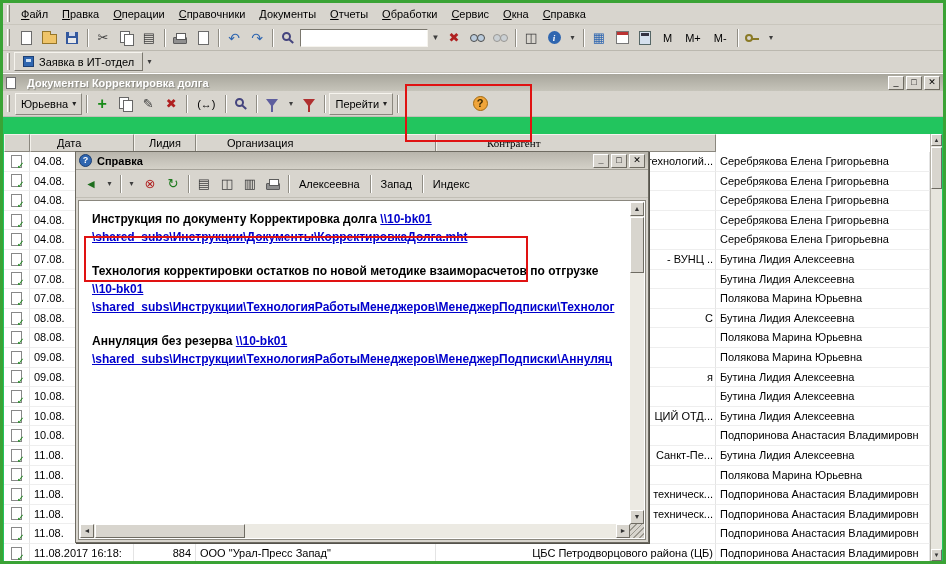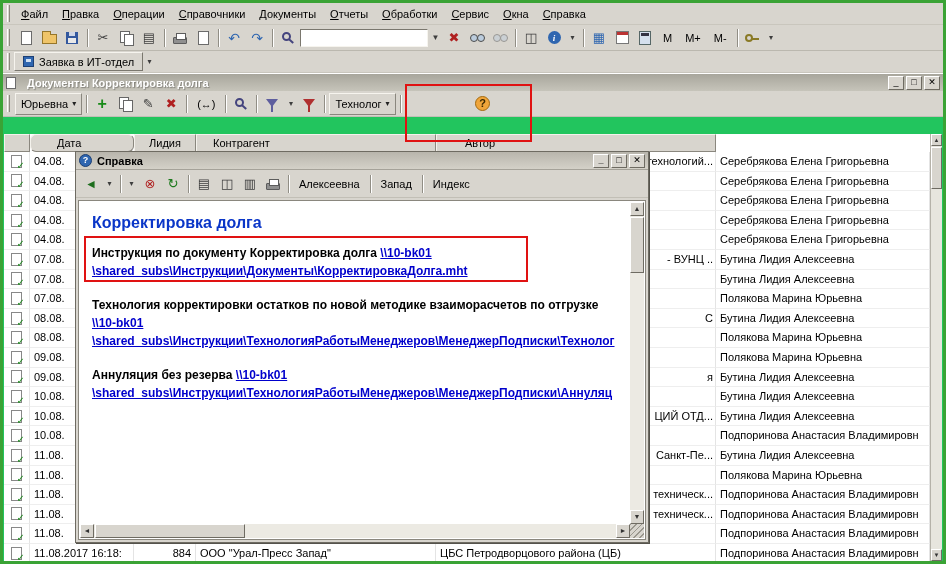--- a/index.html
+++ b/index.html
@@ -79,27 +79,27 @@
   .doc-titlebar{position:absolute;top:70px;left:0;right:0;height:18px;background:linear-gradient(#a8a69c,#c6c4ba);display:flex;align-items:center;padding:0 3px;border-top:1px solid #fff;}
   .doc-title{color:#fff;font-weight:bold;margin-left:11px;text-shadow:1px 1px 1px rgba(0,0,0,.3);text-align:right;}
   .winbtns{margin-left:auto;display:flex;gap:2px;}
   .winbtn{width:16px;height:14px;background:#d8d5ce;border:1px solid;border-color:#fff #6e6b62 #6e6b62 #fff;font-size:9px;display:flex;align-items:center;justify-content:center;line-height:1;}
   #doc-toolbar{top:88px;left:0;right:0;height:26px;border-bottom:1px solid #c2bfb6;}
   
   .table-wrap{position:absolute;left:1px;top:131px;right:13px;bottom:0;background:#fff;overflow:hidden;}
   .thead,.trow{display:grid;grid-template-columns:26px 104px 62px 240px 280px 1fr;}
   .thead{height:18px;}
   .th{background:#d8d5ce;border:1px solid;border-color:#f4f2ec #8a877e #8a877e #f4f2ec;padding:2px 4px 0 4px;white-space:nowrap;overflow:hidden;}
-  .th1{padding-left:26px;border-radius:6px;} .th2{text-align:center;} .th3{padding-left:30px;} .th4{padding-left:16px;} .th5{padding-left:28px;}
+  .th1{padding-left:26px;} .th2{text-align:center;} .th3{padding-left:30px;} .th4{padding-left:50px;font-family:Liberation Serif, serif;} .th5{padding-left:28px;}
   .trow{height:19.6px;}
   .td{border-right:1px solid #e4e4e4;border-bottom:1px solid #eeeeee;padding:3px 4px 0 4px;white-space:nowrap;overflow:hidden;}
   .td.icon{display:flex;align-items:center;justify-content:center;padding:0;}
   .td.num{text-align:right;}
   .td.frag{text-align:right;padding-right:2px;}
-  .td.frag.left{text-align:left;}
+  .td.frag.left{text-align:right;}
   
   .vscroll{position:absolute;right:1px;top:131px;bottom:0;width:12px;background:#e7e5de;border-left:1px solid #b5b2a9;}
   .scrollbtn{width:100%;height:12px;background:#d8d5ce;border:1px solid;border-color:#fff #6e6b62 #6e6b62 #fff;font-size:6px;text-align:center;line-height:10px;color:#333;}
   .vthumb{position:absolute;top:13px;left:0;right:0;height:42px;background:#d8d5ce;border:1px solid;border-color:#fff #6e6b62 #6e6b62 #fff;}
   .scrollbtn.bottom{position:absolute;bottom:0;left:0;}
   
   .help{position:absolute;left:72px;top:148px;width:574px;height:392px;background:#d8d5ce;border:1px solid #6e6b62;box-shadow:1px 1px 0 #55534c;z-index:10;}
   .help-titlebar{height:18px;background:linear-gradient(#b8b5ac,#d4d1c8);display:flex;align-items:center;padding:0 3px;font-weight:bold;border-bottom:1px solid #a5a299;}
   .help-titlebar .ic-q{width:13px;height:13px;background:#2f66b0;border-color:#1c3f74;color:#fff;font-size:9px;}
   .help-title{margin-left:5px;}
@@ -288,37 +288,37 @@
         <span class="ic ic-funnel"></span>
       </div>
       <div class="tbtn small" data-name="filter-dropdown-icon">
         <span class="ic glyph">▾</span>
       </div>
       <div class="tbtn" data-name="clear-filter-icon">
         <span class="ic ic-funnel"></span>
       </div>
       <div class="sep" data-name="toolbar-separator"></div>
       <div class="tbtn textbtn raised" data-name="goto-button">
-        <span class="tlabel" data-name="goto-button-label">Технолог</span>
+        <span class="tlabel" data-name="goto-button-label">Перейти</span>
         <span class="arr" data-name="goto-button-arrow-icon">▾</span>
       </div>
       <div class="sep" data-name="toolbar-separator"></div>
       <div class="space" data-name="toolbar-spacer" style="width: 66px;"></div>
       <div class="tbtn" data-name="help-icon">
         <span class="ic ic-q">?</span>
       </div>
     </div>
 
   <div class="table-wrap" data-name="documents-table">
     <div class="thead" id="thead" data-name="table-header">
         <div class="th" data-name="column-header-icon"></div>
         <div class="th th1" data-name="column-header-1">Дата</div>
         <div class="th th2" data-name="column-header-2">Лидия</div>
+        <div class="th th3" data-name="column-header-3">Организация</div>
         <div class="th th4" data-name="column-header-4">Контрагент</div>
-        <div class="th th5" data-name="column-header-5">Автор</div>
       </div>
     <div id="tbody" data-name="table-body">
         <div class="trow" data-name="table-row">
           <div class="td icon" data-name="row-icon-cell">
             <span class="ic-rowdoc" data-name="posted-document-icon"></span>
           </div>
           <div class="td date" data-name="cell-date">04.08.</div>
           <div class="td num" data-name="cell-number"></div>
           <div class="td org" data-name="cell-organization"></div>
           <div class="td frag" data-name="cell-counterparty">технологий...</div>
@@ -581,21 +581,20 @@
         <div class="tbtn textbtn" data-name="index-button">
           <span class="tlabel" data-name="index-button-label">Запад</span>
         </div>
         <div class="sep" data-name="toolbar-separator"></div>
         <div class="tbtn textbtn" data-name="search-button">
           <span class="tlabel" data-name="search-button-label">Индекс</span>
         </div>
       </div>
     <div class="help-body" data-name="help-content-area">
       <div class="help-content" data-name="help-content">
-        <div class="help-heading" data-name="help-heading">Корректировка долга</div>
         <div id="help-items" data-name="help-topics">
             <div class="help-item" data-name="help-topic"><span class="hlabel" data-name="help-topic-label">Инструкция по документу Корректировка долга </span><a class="hlink" data-name="help-topic-server-link" href="#">\\10-bk01</a><div class="path-line" data-name="help-topic-path-line"><a class="hlink" data-name="help-topic-path-link" href="#">\shared_subs\Инструкции\Документы\КорректировкаДолга.mht</a></div></div>
             <div class="help-item" data-name="help-topic"><span class="hlabel" data-name="help-topic-label">Технология корректировки остатков по новой методике взаиморасчетов по отгрузке </span><a class="hlink" data-name="help-topic-server-link" href="#">\\10-bk01</a><div class="path-line" data-name="help-topic-path-line"><a class="hlink" data-name="help-topic-path-link" href="#">\shared_subs\Инструкции\ТехнологияРаботыМенеджеров\МенеджерПодписки\Технолог</a></div></div>
             <div class="help-item" data-name="help-topic"><span class="hlabel" data-name="help-topic-label">Аннуляция без резерва </span><a class="hlink" data-name="help-topic-server-link" href="#">\\10-bk01</a><div class="path-line" data-name="help-topic-path-line"><a class="hlink" data-name="help-topic-path-link" href="#">\shared_subs\Инструкции\ТехнологияРаботыМенеджеров\МенеджерПодписки\Аннуляц</a></div></div>
           </div>
       </div>
       <div class="vscroll2" data-name="help-vertical-scrollbar">
         <div class="scrollbtn" data-name="help-scroll-up-icon">▲</div>
         <div class="vthumb" data-name="help-scroll-thumb"></div>
         <div class="scrollbtn bottom" data-name="help-scroll-down-icon">▼</div>

